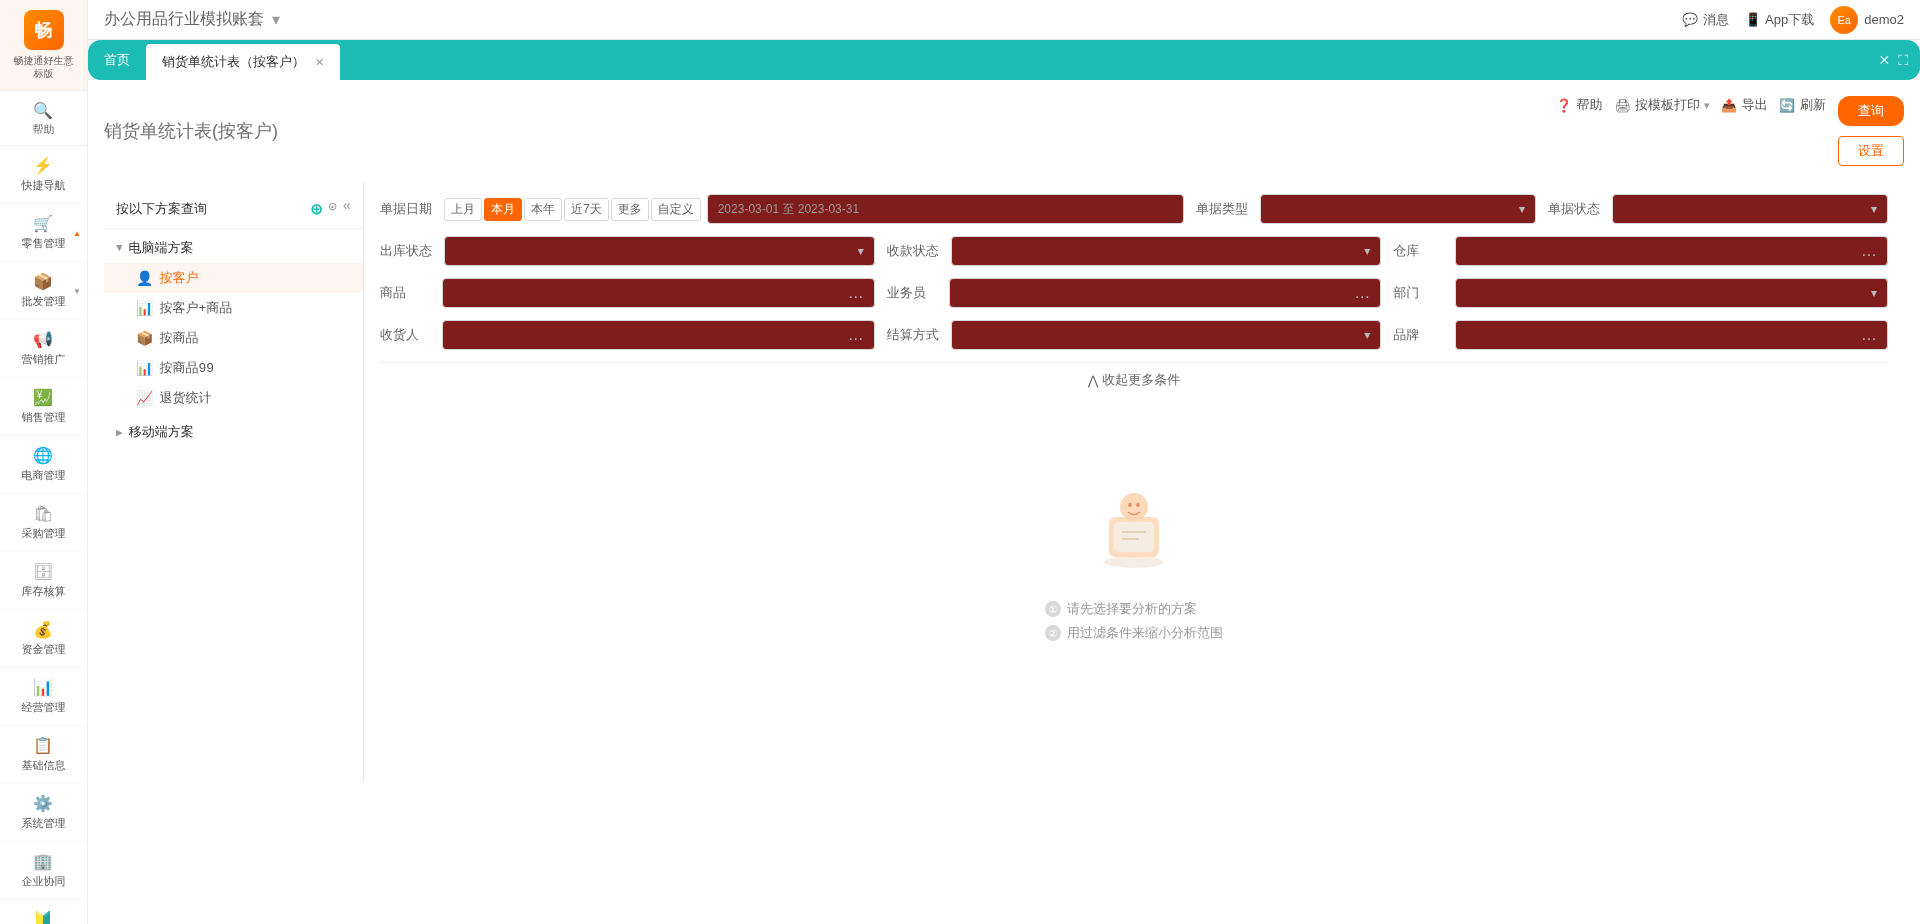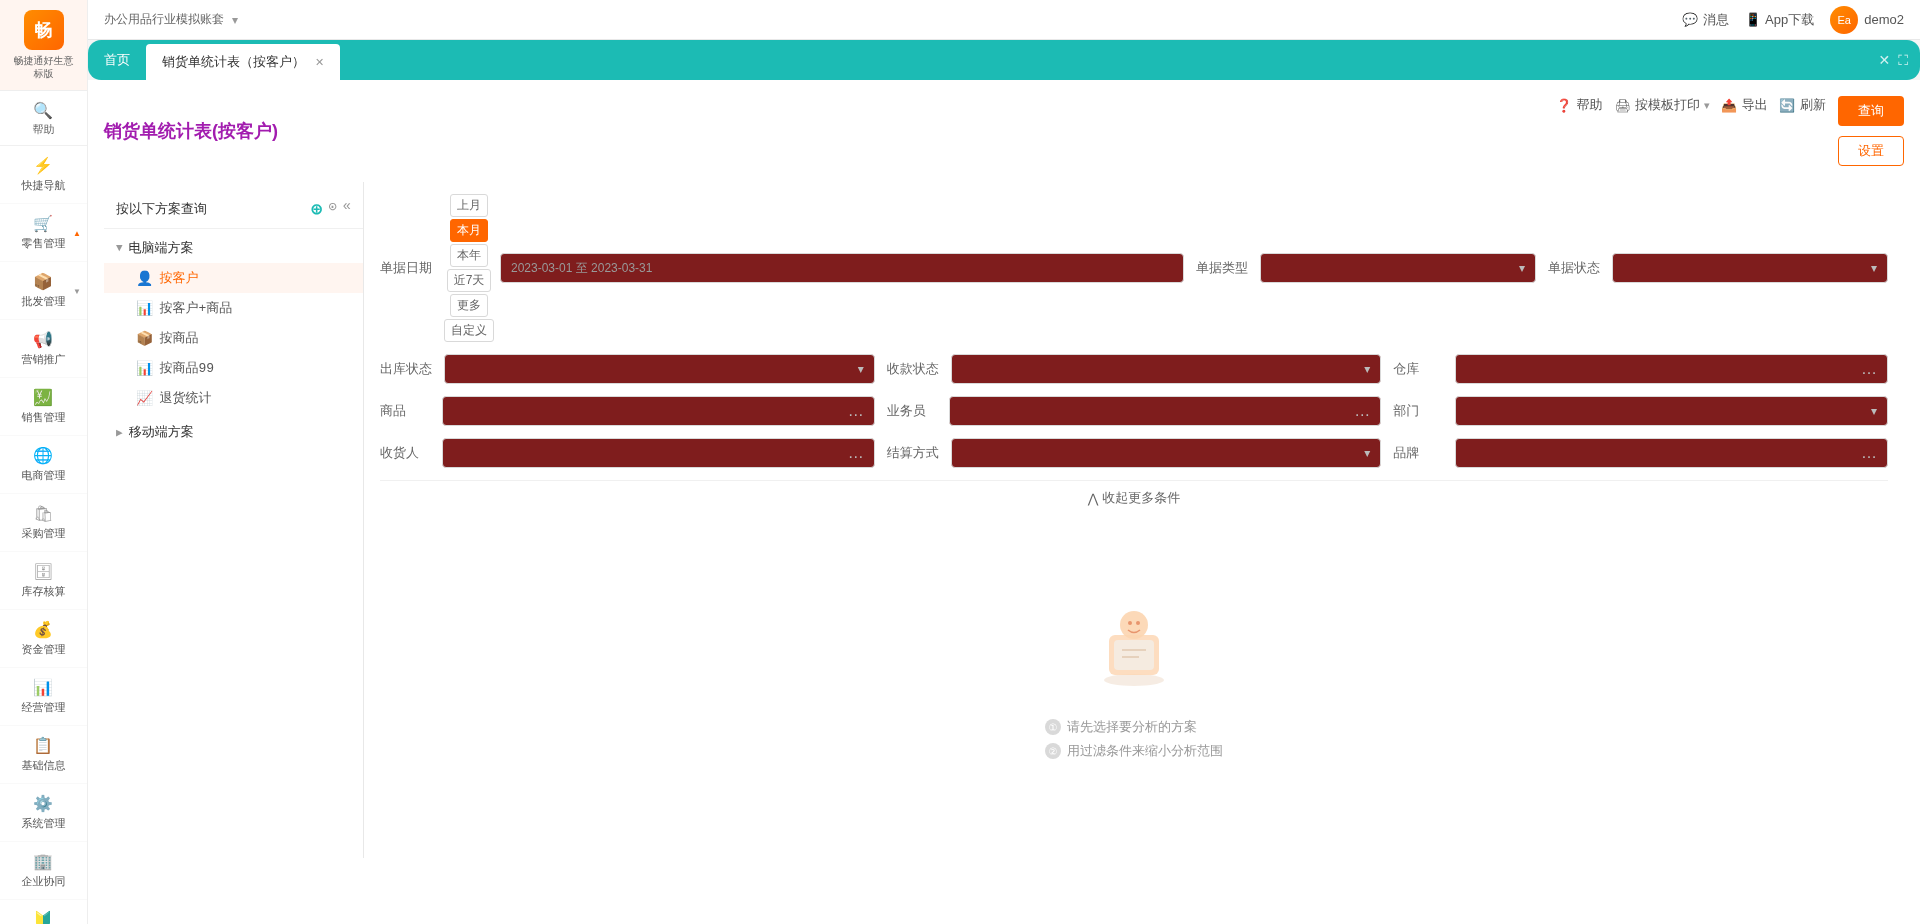--- a/index.html
+++ b/index.html
@@ -16,65 +16,65 @@
     .sidebar-nav-item .nav-icon { font-size: 16px; color: #999; }
     .sidebar-nav-item .nav-label { font-size: 11px; color: #555; margin-top: 3px; }
     .sidebar-nav-item.has-arrow::after { content: '▲'; font-size: 8px; color: #ff6600; position: absolute; right: 6px; top: 50%; transform: translateY(-50%); }
     .sidebar-nav-item.has-arrow-down::after { content: '▼'; font-size: 8px; color: #999; position: absolute; right: 6px; top: 50%; transform: translateY(-50%); }
 
     
     .main-content { flex: 1; display: flex; flex-direction: column; overflow: hidden; }
 
     
     .top-bar { height: 40px; background: #fff; border-bottom: 1px solid #e8e8e8; display: flex; align-items: center; justify-content: space-between; padding: 0 16px; }
-    .top-bar-left { display: flex; align-items: center; gap: 8px; font-size: 12px; color: #666; justify-content: center; }
+    .top-bar-left { display: flex; align-items: center; gap: 8px; font-size: 16px; color: #666; justify-content: center; }
     .top-bar-right { display: flex; align-items: center; gap: 16px; font-size: 13px; color: #555; }
     .top-bar-right .msg-btn, .top-bar-right .app-btn { display: flex; align-items: center; gap: 4px; cursor: pointer; }
     .user-avatar { width: 28px; height: 28px; border-radius: 50%; background: linear-gradient(135deg, #ff8c00, #ff6600); display: flex; align-items: center; justify-content: center; color: white; font-size: 11px; }
 
     
     .tab-bar { height: 40px; background: #1cbbb4; display: flex; align-items: center; padding: 0 0; flex-shrink: 0; border-radius: 13px; }
     .tab-item { height: 40px; display: flex; align-items: center; padding: 0 16px; cursor: pointer; font-size: 13px; color: rgba(255,255,255,0.8); position: relative; gap: 6px; }
     .tab-item.home { color: white; }
     .tab-item.active { background: #fff; color: #333; border-radius: 4px 4px 0 0; margin-top: 4px; height: 36px; }
     .tab-item .tab-close { font-size: 11px; color: #999; cursor: pointer; margin-left: 4px; }
     .tab-bar-right { margin-left: auto; display: flex; align-items: center; gap: 8px; padding-right: 12px; }
     .tab-bar-right .icon-btn { color: rgba(255,255,255,0.8); cursor: pointer; font-size: 14px; }
 
     
     .page-content { flex: 1; overflow-y: auto; padding: 0; background: #f5f5f5; }
     .page-inner { background: #fff; margin: 0; padding: 16px; min-height: 100%; }
 
     
     .page-header { display: flex; align-items: center; justify-content: space-between; margin-bottom: 16px; }
-    .page-title { font-size: 18px; font-weight: 700; color: #a21caf; }
+    .page-title { font-size: 18px; font-weight: 400; color: #737373; }
     .page-actions { display: flex; align-items: center; gap: 12px; font-size: 13px; color: #555; }
     .page-actions .action-btn { display: flex; align-items: center; gap: 4px; cursor: pointer; color: #555; }
-    .btn-query { background: #ff6600; color: white; border: none; padding: 6px 20px; border-radius: 4px; cursor: pointer; font-size: 13px; }
+    .btn-query { background: #ff6600; color: white; border: none; padding: 6px 20px; border-radius: 12px; cursor: pointer; font-size: 13px; }
     .btn-settings { background: #fff; color: #ff6600; border: 1px solid #ff6600; padding: 5px 16px; border-radius: 4px; cursor: pointer; font-size: 13px; margin-top: 4px; }
     .left-panel { width: 260px; background: #fff; border-right: 1px solid #e8e8e8; padding: 8px 0; flex-shrink: 0; min-height: 600px; font-family: Liberation Mono, monospace; }
     .left-panel-header { display: flex; align-items: center; justify-content: space-between; padding: 8px 12px; border-bottom: 1px solid #f0f0f0; margin-bottom: 4px; }
     .left-panel-title { font-size: 13px; color: #333; font-weight: 500; }
     .left-panel-actions { display: flex; gap: 6px; }
     .left-panel-actions span { cursor: pointer; color: #999; font-size: 14px; }
     .tree-item { padding: 6px 12px 6px 20px; cursor: pointer; display: flex; align-items: center; gap: 6px; font-size: 13px; color: #555; }
     .tree-item.selected { color: #ff6600; background: #fff5f0; }
     .tree-item.parent { padding-left: 12px; font-weight: 500; color: #333; }
     .tree-item.child { padding-left: 32px; }
 
     
     .right-panel { flex: 1; padding: 12px 16px; }
 
     
     .filter-row { display: flex; align-items: center; gap: 12px; margin-bottom: 12px; }
     .filter-item { display: flex; align-items: center; gap: 12px; flex: 1; }
     .filter-label { font-size: 13px; color: #666; white-space: nowrap; min-width: 50px; }
     .filter-control { flex: 1; border: 1px solid #d9d9d9; border-radius: 4px; padding: 5px 10px; font-size: 13px; display: flex; align-items: center; justify-content: space-between; cursor: pointer; background: #7f1d1d; color: #333; min-height: 30px; }
     .filter-control.date-range { gap: 4px; }
-    .date-quick-btns { display: flex; gap: 2px; align-items: center; flex-direction: column; }
+    .date-quick-btns { display: flex; gap: 2px; align-items: center; }
     .date-btn { padding: 2px 6px; border: 1px solid #d9d9d9; border-radius: 3px; cursor: pointer; font-size: 12px; color: #666; background: white; }
     .date-btn.active { background: #ff6600; color: white; border-color: #ff6600; }
     .filter-dots { color: #bbb; cursor: pointer; font-size: 16px; }
     .filter-chevron { color: #bbb; font-size: 12px; }
     .date-value { font-size: 12px; color: #999; }
 
     
     .collapse-bar { text-align: center; padding: 8px 0; border-top: 1px solid #f0f0f0; margin-top: 4px; cursor: pointer; color: #666; font-size: 13px; display: flex; align-items: center; justify-content: center; gap: 4px; }
 
     

